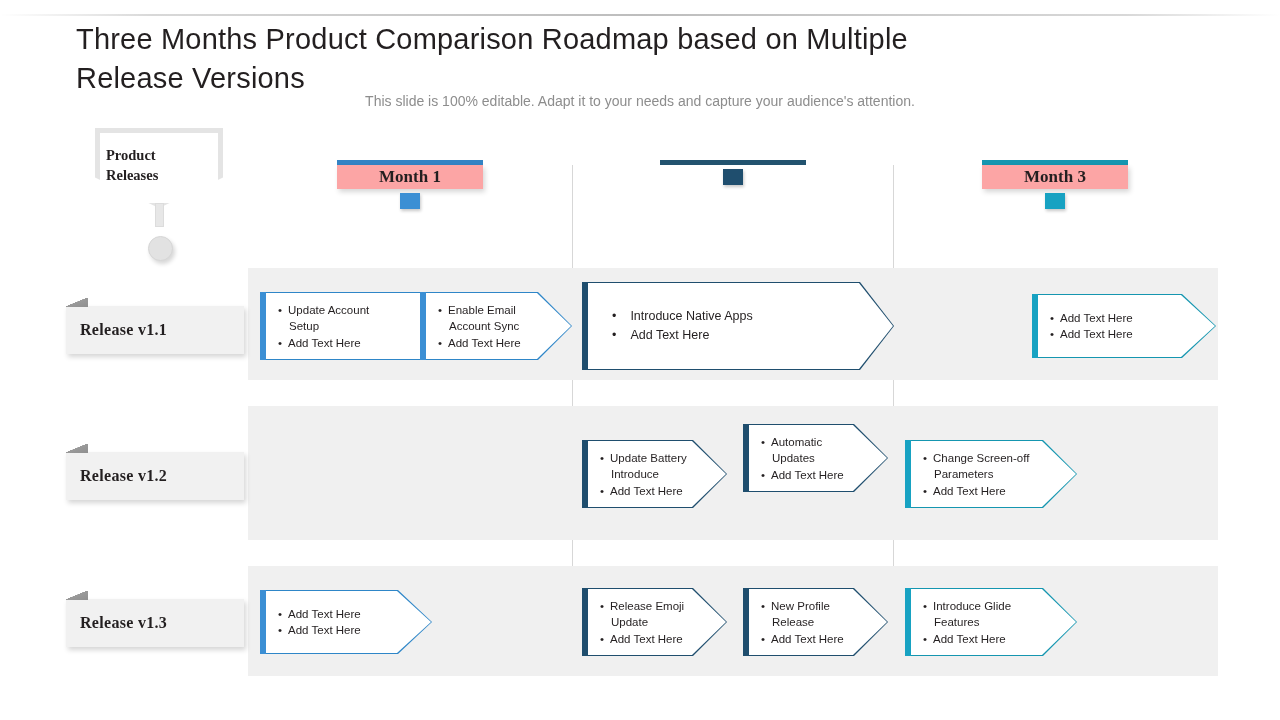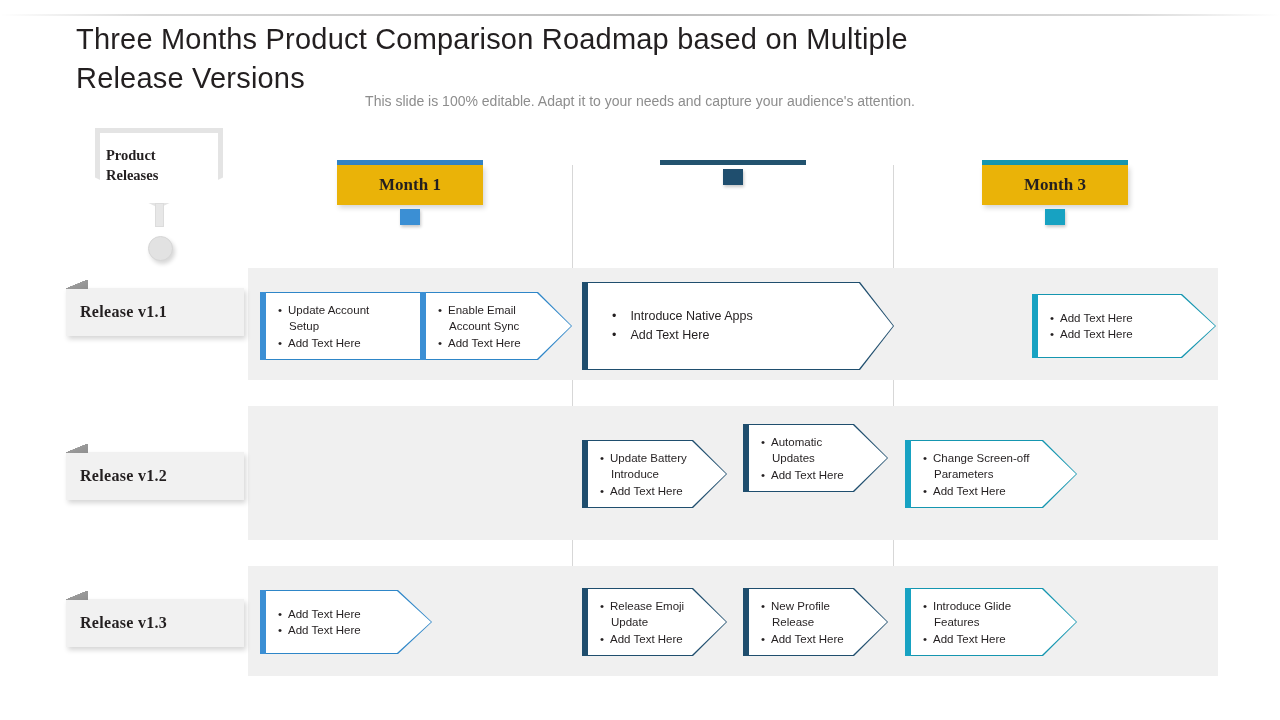--- a/index.html
+++ b/index.html
@@ -46,21 +46,21 @@
   .pr-dot{
     position:absolute;left:148px;top:236px;width:25px;height:25px;
     border-radius:50%;background:#e2e2e2;border:1px solid #d6d6d6;
     box-sizing:border-box;
     box-shadow:2px 3px 4px rgba(0,0,0,.16);
   }
   
   .month{position:absolute;width:146px;}
   .month-bar{height:5px;width:146px;}
   .month-box{
-    height:40px;background:#eab308;
+    height:24px;background:#fca5a5;
     box-shadow:2px 3px 5px rgba(0,0,0,.16);
     display:flex;align-items:center;justify-content:center;
   }
   .month-name{
     font-family:"Liberation Serif", serif;font-weight:bold;
     font-size:17px;color:#231f20;
   }
   .month-chip{
     width:20px;height:16px;margin:4px auto 0;
     box-shadow:1px 2px 3px rgba(0,0,0,.22);
@@ -147,21 +147,21 @@
     </div>
     <div class="month" style="left: 982px; top: 160px;">
       <div class="month-bar" style="background: rgb(21, 150, 176);"></div>
       <div class="month-box">
         <span class="month-name">Month 3</span>
       </div>
       <div class="month-chip" style="background: rgb(23, 162, 194);"></div>
     </div>
   </div>
 <div id="releases">
-    <div class="rel" style="top: 288px;">
+    <div class="rel" style="top: 306px;">
       <div class="rel-fold"></div>
       <span class="rel-text">Release v1.1</span>
     </div>
     <div class="rel" style="top: 452px;">
       <div class="rel-fold"></div>
       <span class="rel-text">Release v1.2</span>
     </div>
     <div class="rel" style="top: 599px;">
       <div class="rel-fold"></div>
       <span class="rel-text">Release v1.3</span>

